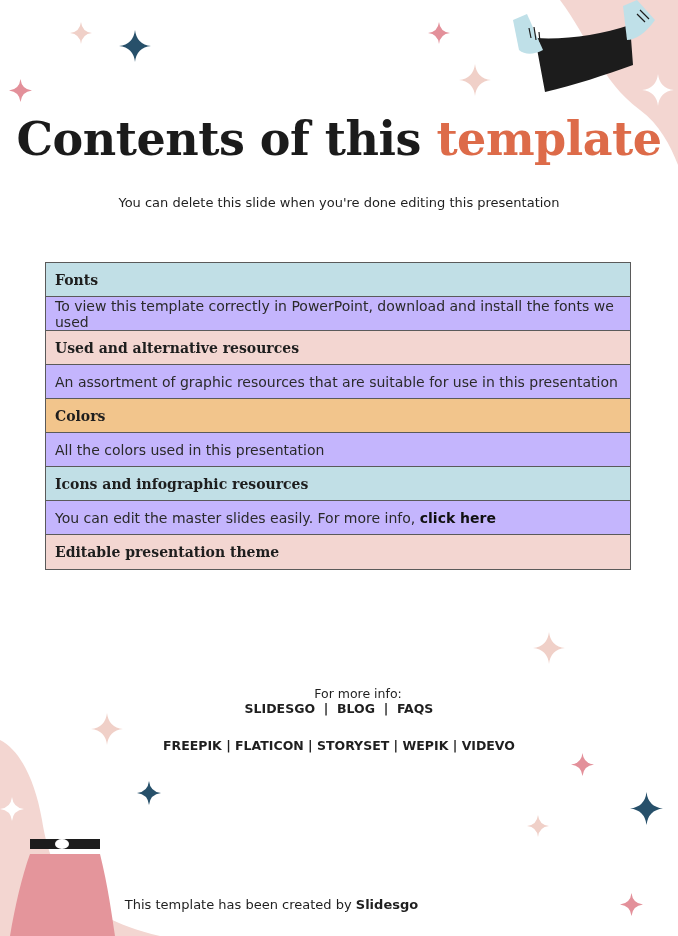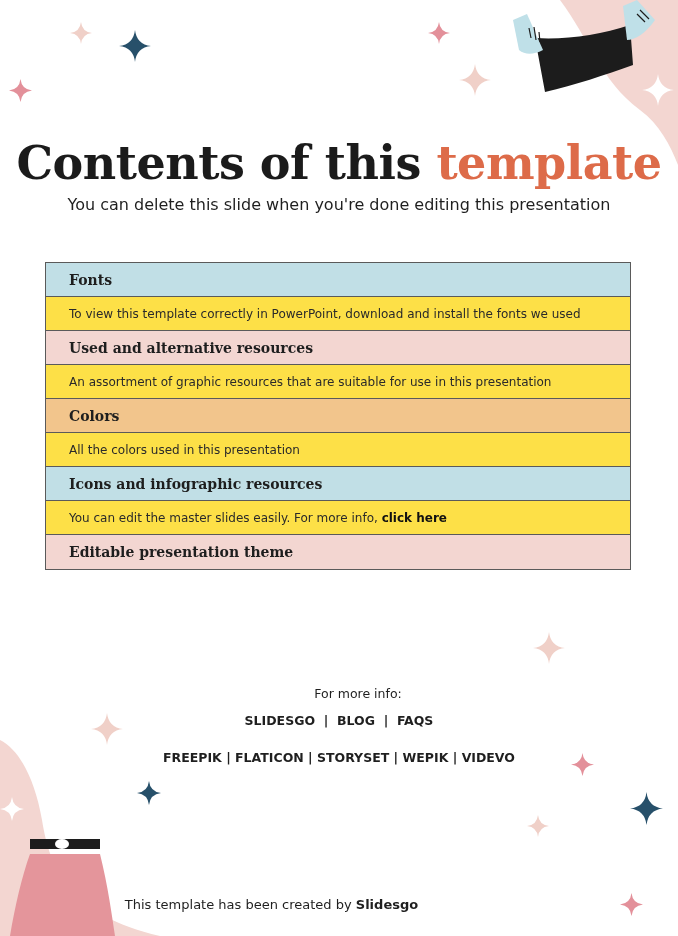--- a/index.html
+++ b/index.html
@@ -5,55 +5,55 @@
     * { margin: 0; padding: 0; box-sizing: border-box; }
     html, body { width: 678px; height: 936px; background: #ffffff; overflow: hidden; }
     body { position: relative; font-family: "Liberation Sans", sans-serif; color: #222; }
 
     .deco { position: absolute; }
     .sparkle { position: absolute; }
 
     .title {
       position: absolute; left: 0; top: 112px; width: 678px; text-align: center;
       font-family: "DejaVu Serif", serif; font-weight: bold; font-size: 46px;
-      color: #1b1b1b; letter-spacing: -0.5px; margin-top: 24px;
+      color: #1b1b1b; letter-spacing: -0.5px;
     }
     .title .accent { color: #dd6b49; }
 
     .subtitle {
       position: absolute; left: 0; top: 195px; width: 678px; text-align: center;
-      font-family: "DejaVu Sans", sans-serif; font-size: 16px; color: #1f1f1f;
+      font-family: "DejaVu Sans", sans-serif; font-size: 13px; color: #1f1f1f;
     }
 
     .table {
       position: absolute; left: 45px; top: 262px; width: 586px;
       border: 1px solid #5a5a5a;
     }
     .row {
-      height: 34px; display: flex; align-items: center; padding-left: 23px;
+      height: 34px; display: flex; align-items: center; padding-left: 9px;
       border-bottom: 1px solid #5a5a5a;
     }
     .row:last-child { border-bottom: none; }
     .row.head {
       font-family: "DejaVu Serif", serif; font-weight: bold; font-size: 14px; color: #1e1e1e;
     }
     .row.body {
-      background: #fde047; font-family: "DejaVu Sans", sans-serif; font-size: 12px; color: #2a2a2a;
+      background: #c4b5fd; font-family: "DejaVu Sans", sans-serif; font-size: 14px; color: #2a2a2a;
     }
     .row.body b { font-weight: bold; color: #111; }
     .bg-blue { background: #c1dfe6; }
     .bg-pink { background: #f3d6d1; }
     .bg-orange { background: #f2c58c; }
 
     .info {
       position: absolute; left: 0; width: 678px; text-align: center;
       font-family: "DejaVu Sans", sans-serif; color: #1f1f1f;
     }
     .info .lbl { font-size: 12.5px; display: block; padding-left: 38px; }
-    .info .links { font-size: 12.5px; font-weight: bold; display: block; margin-top: 12px; }
+    .info .links { font-size: 12.5px; font-weight: bold; display: block; margin-top: 0; }
     .info .links span { cursor: pointer; }
 
     .footer {
       position: absolute; left: 0; top: 897px; width: 543px; text-align: center;
       font-family: "DejaVu Sans", sans-serif; font-size: 13px; color: #1f1f1f;
     }
     .footer b { font-weight: bold; }
   </style>
 </head>
 <body>

